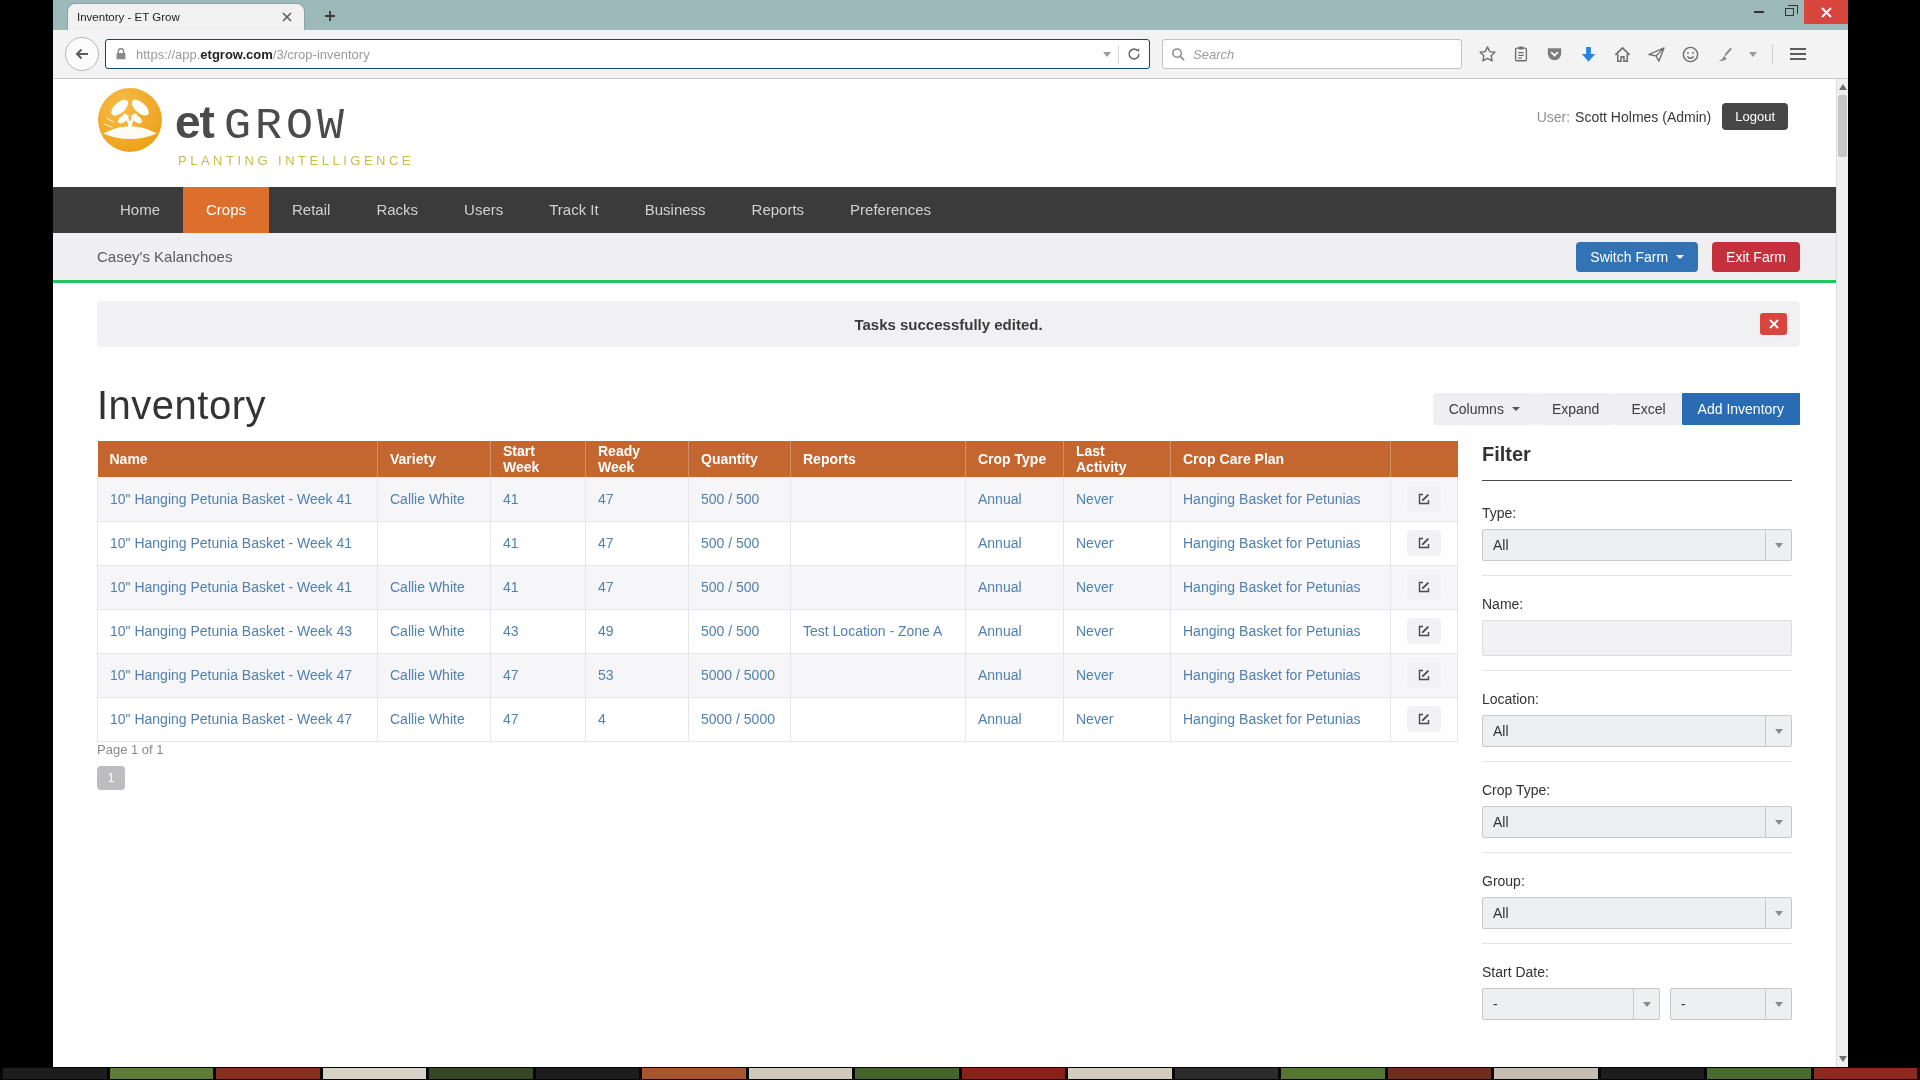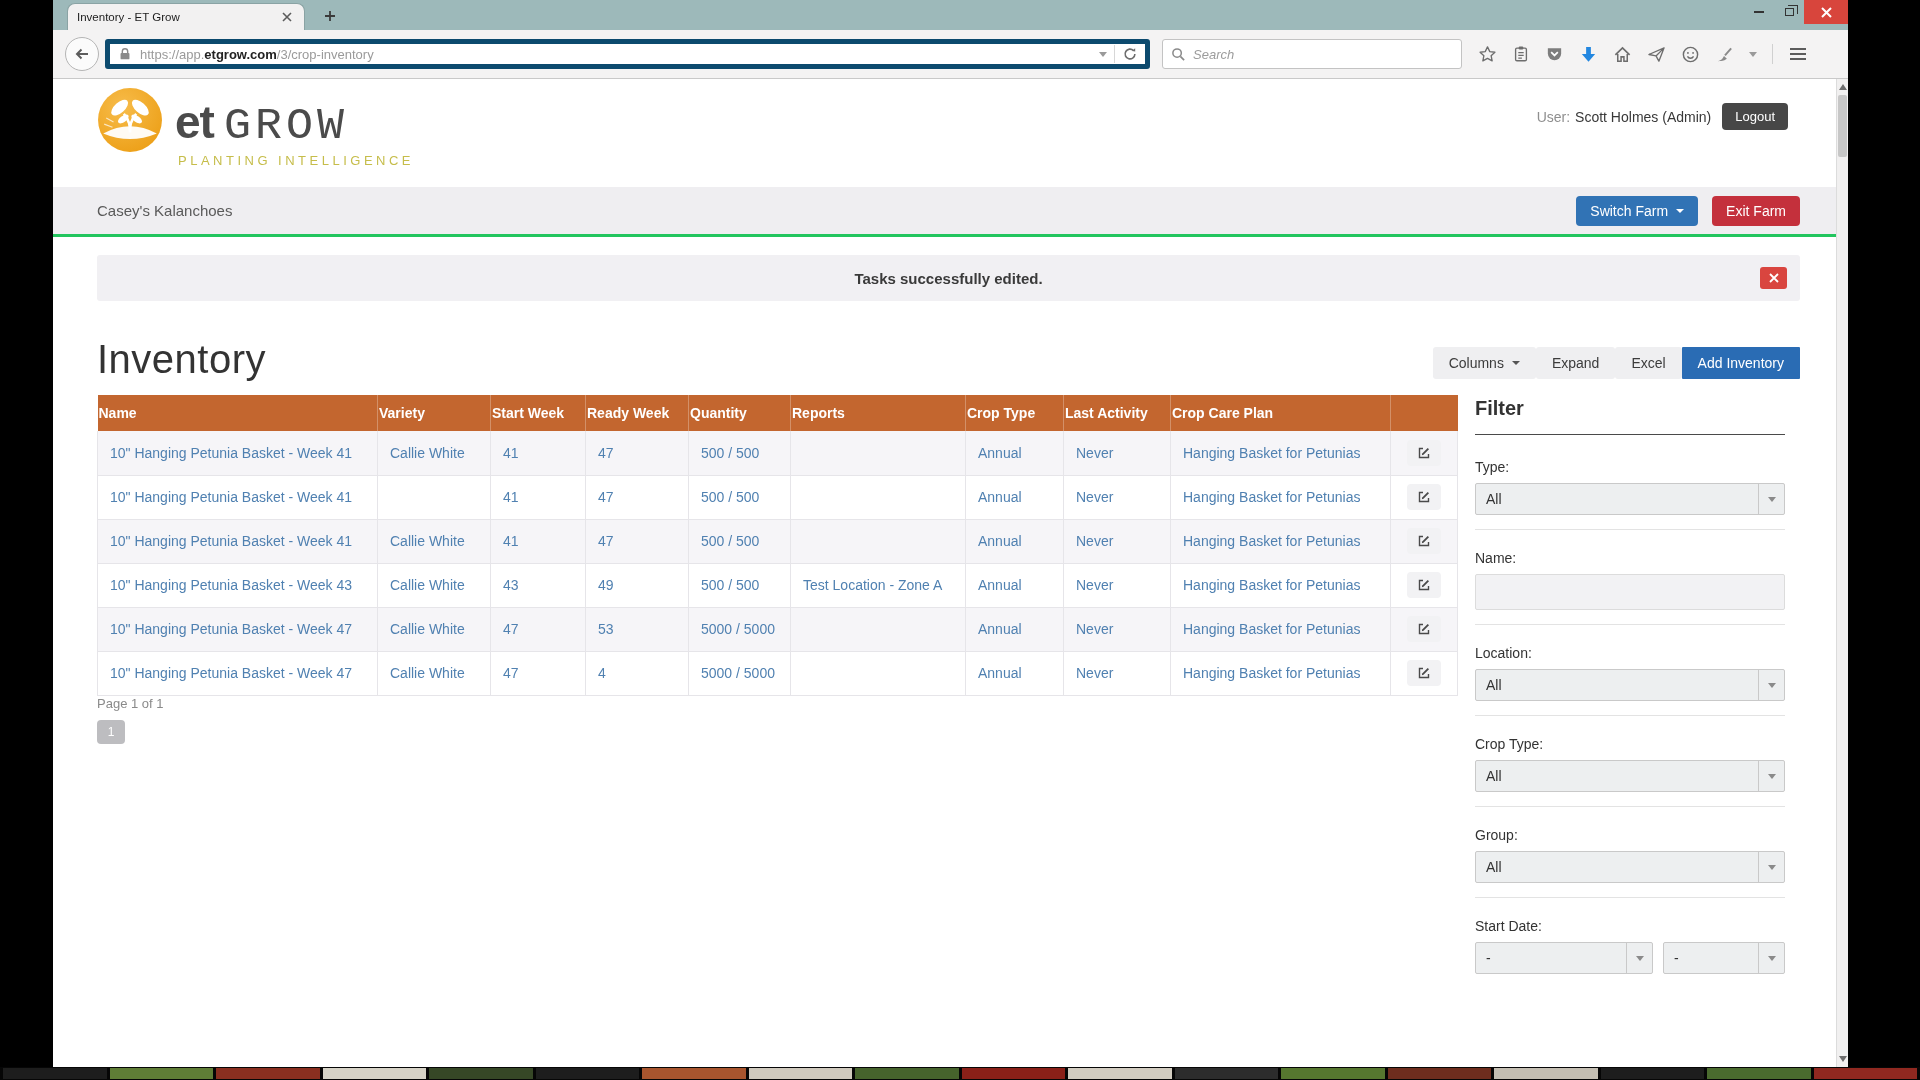--- a/index.html
+++ b/index.html
@@ -17,21 +17,21 @@
   .newtab{position:absolute;left:262px;bottom:2px;width:30px;height:24px;display:flex;align-items:center;justify-content:center;cursor:pointer}
   .win-controls{position:absolute;right:0;top:0;display:flex;height:24px}
   .win-btn{width:30px;height:24px;display:flex;align-items:center;justify-content:center;cursor:pointer}
   .win-min-glyph{width:10px;height:2px;background:#333}
   .win-max-glyph{width:9px;height:8px;border:1.5px solid #333;position:relative;background:transparent}
   .win-max-glyph:before{content:"";position:absolute;left:2px;top:-4px;width:9px;height:8px;border:1.5px solid #333;border-bottom:none;border-left:none}
   .win-close{width:44px;background:#d8453c}
 
   .toolbar{position:relative;height:49px;background:#f4f3f3;border-bottom:1px solid #c9c9c9;display:flex;align-items:center;padding-left:12px}
   .back-btn{width:34px;height:34px;border-radius:50%;border:1px solid #b5b5b5;background:#fbfbfb;display:flex;align-items:center;justify-content:center;cursor:pointer;flex:0 0 auto}
-  .urlbar{margin-left:6px;width:1045px;height:30px;background:#fff;border:5px solid #0c4a6e;border-radius:3px;display:flex;align-items:center;padding:0 7px;gap:7px}
+  .urlbar{margin-left:6px;width:1045px;height:30px;background:#fff;border:1px solid #0c4a6e;border-radius:3px;display:flex;align-items:center;padding:0 7px;gap:7px}
   .url-text{font-size:13px;color:#9a9a9a;white-space:nowrap}
   .url-domain{color:#222;font-weight:bold}
   .urlbar-right{margin-left:auto;display:flex;align-items:center;gap:7px}
   .mini-caret{width:0;height:0;border-left:4px solid transparent;border-right:4px solid transparent;border-top:5px solid #9a9a9a;cursor:pointer}
   .vdiv{width:1px;height:18px;background:#d7d7d7}
   .searchbox{margin-left:12px;width:300px;height:30px;background:#fff;border:1px solid #c3c3c3;border-radius:3px;display:flex;align-items:center;padding:0 8px;gap:7px}
   .search-ph{font-size:13px;color:#9c9c9c;font-style:italic}
   .tools{display:flex;align-items:center;gap:15px;margin-left:16px}
   .tools svg{cursor:pointer}
   .tool-sep{width:1px;height:20px;background:#d0d0d0}
@@ -76,21 +76,21 @@
 
   .title-row{display:flex;align-items:flex-end;margin-bottom:16px}
   .page-title{font-size:40px;color:#333;font-weight:400;line-height:1;letter-spacing:.5px}
   .action-btns{margin-left:auto;display:flex;gap:0;align-items:center}
   .btn-light{background:#efeff1;color:#3c3c3c;font-size:14px;padding:8px 16px;border-radius:3px;display:flex;gap:8px;align-items:center;cursor:pointer}
   .btn-primary{background:#2a6cb4;color:#fff;font-size:14px;padding:8px 16px;border-radius:1px;cursor:pointer}
 
   .columns-row{display:flex;align-items:flex-start}
   .table-area{width:1360px}
   table.inv{border-collapse:collapse;table-layout:fixed;width:1360px;font-size:14px}
-  .inv th{background:#c3662f;color:#fff;font-weight:bold;text-align:left;height:36px;padding:0 1px;
+  .inv th{background:#c3662f;color:#fff;font-weight:bold;text-align:left;height:36px;padding:0 12px;
           border-right:1px solid rgba(255,255,255,.28);font-size:14px;cursor:pointer}
   .inv th:last-child{border-right:none}
   .inv td{height:44px;padding:0 12px;border:1px solid #e6e5e9;border-top:none;background:#fff}
   .inv tbody tr:nth-child(odd) td{background:#f6f5f8}
   .inv th:nth-child(1),.inv td:nth-child(1){width:280px}
   .inv th:nth-child(2),.inv td:nth-child(2){width:113px}
   .inv th:nth-child(3),.inv td:nth-child(3){width:95px}
   .inv th:nth-child(4),.inv td:nth-child(4){width:103px}
   .inv th:nth-child(5),.inv td:nth-child(5){width:102px}
   .inv th:nth-child(6),.inv td:nth-child(6){width:175px}
@@ -99,21 +99,21 @@
   .inv th:nth-child(9),.inv td:nth-child(9){width:220px}
   .inv th:nth-child(10),.inv td:nth-child(10){width:67px}
   .cell-link{color:#5081b1;cursor:pointer;white-space:nowrap;overflow:hidden;display:block}
   td.action-cell{text-align:center;padding:0 8px}
   .edit-btn{display:inline-flex;width:34px;height:26px;background:#f2f2f4;border-radius:4px;align-items:center;justify-content:center;cursor:pointer;vertical-align:middle}
 
   .pagination{width:1360px;text-align:left;}
   .page-info{font-size:13px;color:#8a8a8a}
   .page-btn{display:inline-flex;align-items:center;justify-content:center;width:28px;height:24px;background:#bdbdc0;color:#fff;font-size:12px;border-radius:4px;margin-top:9px;cursor:pointer}
 
-  .filter-panel{width:310px;margin-left:18px}
+  .filter-panel{width:310px;margin-left:25px}
   .filter-title{font-size:20px;font-weight:bold;color:#333;padding-bottom:14px;border-bottom:1px solid #4a4a4a;margin:2px 0 24px 0}
   .filter-label{font-size:14px;color:#333;margin-bottom:8px}
   .control{margin-bottom:14px}
   .select{height:32px;background:#edeff0;border:1px solid #c9c9c9;border-radius:2px;display:flex;align-items:center;padding-left:10px;position:relative;font-size:14px;color:#333;cursor:pointer}
   .select-caret{position:absolute;right:0;top:0;width:26px;height:100%;border-left:1px solid #c9c9c9;display:flex;align-items:center;justify-content:center}
   .select-caret span{width:0;height:0;border-left:4px solid transparent;border-right:4px solid transparent;border-top:5px solid #8a8a8a}
   .text-input{width:100%;height:36px;background:#f2f2f4;border:1px solid #dcdcdc;border-radius:2px;font-size:14px;padding:0 10px;font-family:"Liberation Sans",sans-serif}
   .filter-hr{border:none;border-top:1px solid #e3e3e3;margin:0 0 20px 0}
   .pair{display:flex;gap:10px}
   .pair .select:first-child{flex:0 0 178px}
@@ -268,20 +268,31 @@
             <div class="logo-tagline">PLANTING INTELLIGENCE</div>
           </div>
         </div>
         <div class="user-area">
           <span class="user-label">User:</span>
           <span class="user-name">Scott Holmes (Admin)</span>
           <span class="logout-btn">Logout</span>
         </div>
       </div>
 
+      <div class="navbar">
+          <div class="nav-item">Home</div>
+          <div class="nav-item active">Crops</div>
+          <div class="nav-item">Retail</div>
+          <div class="nav-item">Racks</div>
+          <div class="nav-item">Users</div>
+          <div class="nav-item">Track It</div>
+          <div class="nav-item">Business</div>
+          <div class="nav-item">Reports</div>
+          <div class="nav-item">Preferences</div>
+        </div>
 
       <div class="farmbar">
         <span class="farm-name">Casey's Kalanchoes</span>
         <div class="farm-actions">
           <button class="btn btn-blue">
             <span>Switch Farm</span>
             <span class="caret-w"></span>
           </button>
           <button class="btn btn-red">
             <span>Exit Farm</span>

